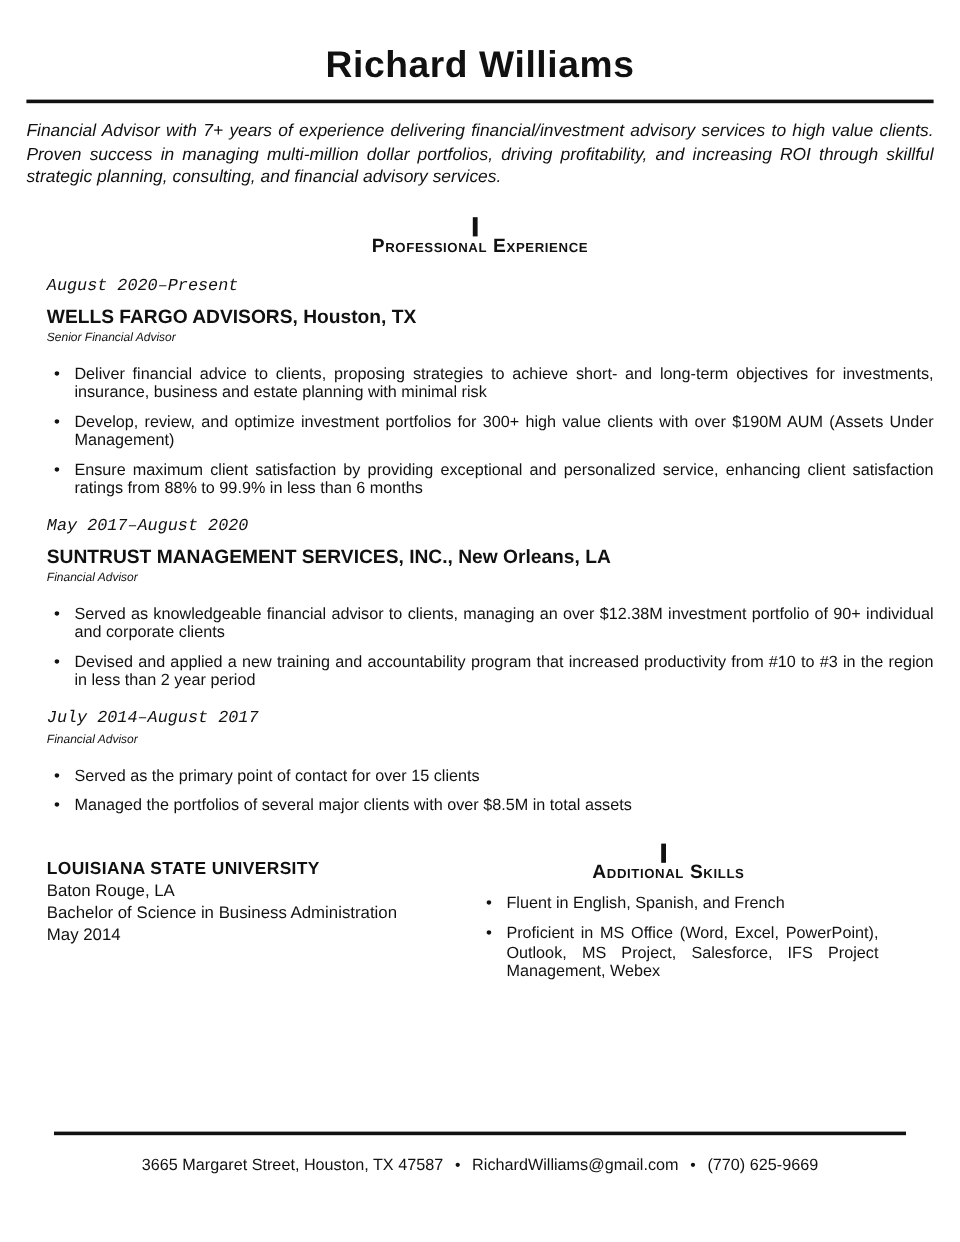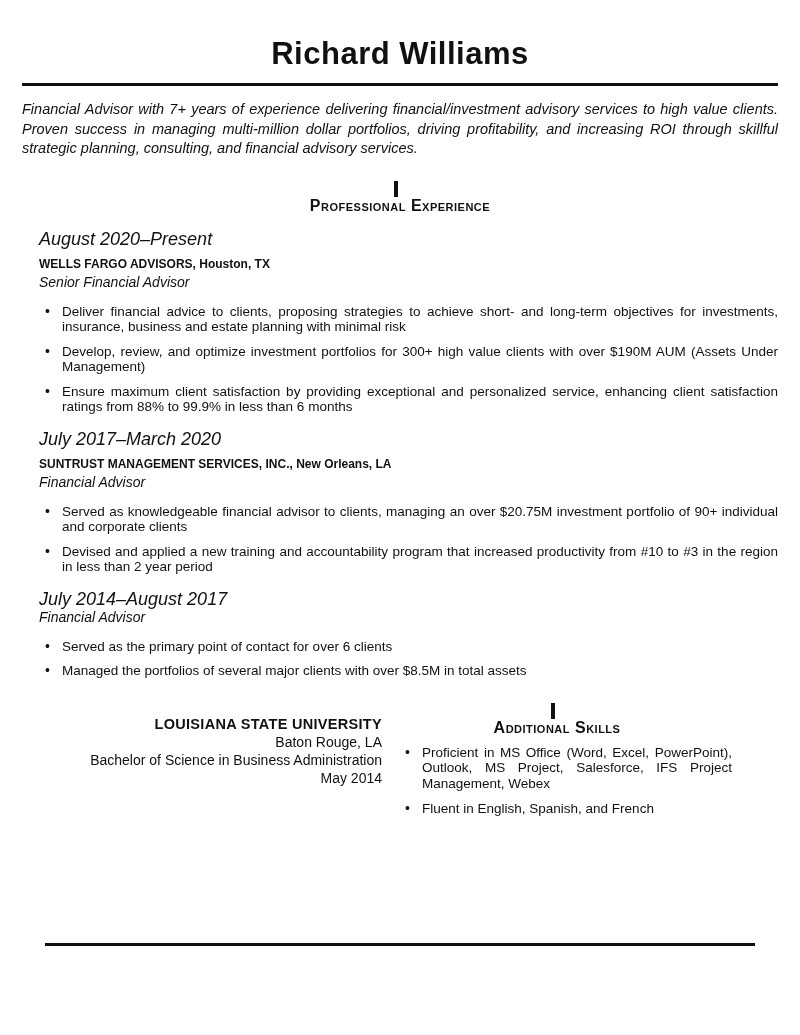--- a/index.html
+++ b/index.html
@@ -61,32 +61,33 @@
     font-variant: small-caps;
     letter-spacing: 0.5px;
     line-height: 18px;
   }
 
   
   .job { margin-left: 17px; }
   .job-dates {
     margin-top: 16px;
     font-style: italic;
-    font-size: 18px;
+    font-size: 14px;
     line-height: 17px;
+    font-family: Liberation Mono, monospace;
   }
   .job-company {
     margin-top: 8px;
     font-weight: 700;
-    font-size: 12px;
+    font-size: 16px;
     line-height: 17px;
   }
   .job-role {
     font-style: italic;
-    font-size: 14px;
+    font-size: 10px;
     line-height: 18px;
   }
   ul.bullets {
     list-style: none;
     margin-top: 13px;
     padding-left: 23px;
   }
   ul.bullets li {
     position: relative;
     font-size: 13.5px;
@@ -105,21 +106,21 @@
 
   
   .two-col {
     display: flex;
     margin-top: 24px;
   }
   .col-left  { width: 360px; flex: 0 0 360px; }
   .col-right { width: 350px; flex: 0 0 350px; }
   .col-left .section-header,
   .col-right .section-header { margin-top: 0; }
-  .edu-block { margin-left: 17px; margin-top: 12px; text-align: right; }
+  .edu-block { margin-left: 17px; margin-top: 12px; }
   .edu-school {
     font-weight: 700;
     font-size: 14.5px;
     line-height: 18px;
     letter-spacing: 0.3px;
   }
   .edu-line {
     font-size: 14px;
     line-height: 18px;
   }
@@ -167,34 +168,34 @@
     <p class="job-company">WELLS FARGO ADVISORS, Houston, TX</p>
     <p class="job-role">Senior Financial Advisor</p>
     <ul class="bullets">
       <li>Deliver financial advice to clients, proposing strategies to achieve short- and long-term objectives for investments, insurance, business and estate planning with minimal risk</li>
       <li>Develop, review, and optimize investment portfolios for 300+ high value clients with over $190M AUM (Assets Under Management)</li>
       <li>Ensure maximum client satisfaction by providing exceptional and personalized service, enhancing client satisfaction ratings from 88% to 99.9% in less than 6 months</li>
     </ul>
   </div>
 
   <div class="job">
-    <p class="job-dates">July 2017–March 2020</p>
+    <p class="job-dates">May 2017–August 2020</p>
     <p class="job-company">SUNTRUST MANAGEMENT SERVICES, INC., New Orleans, LA</p>
     <p class="job-role">Financial Advisor</p>
     <ul class="bullets">
-      <li>Served as knowledgeable financial advisor to clients, managing an over $20.75M investment portfolio of 90+ individual and corporate clients</li>
+      <li>Served as knowledgeable financial advisor to clients, managing an over $12.38M investment portfolio of 90+ individual and corporate clients</li>
       <li>Devised and applied a new training and accountability program that increased productivity from #10 to #3 in the region in less than 2 year period</li>
     </ul>
   </div>
 
   <div class="job">
     <p class="job-dates">July 2014–August 2017</p>
     <p class="job-role">Financial Advisor</p>
     <ul class="bullets">
-      <li>Served as the primary point of contact for over 6 clients</li>
+      <li>Served as the primary point of contact for over 15 clients</li>
       <li>Managed the portfolios of several major clients with over $8.5M in total assets</li>
     </ul>
   </div>
 
   <div class="two-col">
 
     <div class="col-left">
       <div class="edu-block">
         <p class="edu-school">LOUISIANA STATE UNIVERSITY</p>
         <p class="edu-line">Baton Rouge, LA</p>
@@ -202,24 +203,31 @@
         <p class="edu-line">May 2014</p>
       </div>
     </div>
 
     <div class="col-right">
       <div class="section-header">
         <span class="section-bar"></span>
         <span class="section-title">Additional Skills</span>
       </div>
       <ul class="bullets">
+        <li>Fluent in English, Spanish, and French</li>
         <li>Proficient in MS Office (Word, Excel, PowerPoint), Outlook, MS Project, Salesforce, IFS Project Management, Webex</li>
-        <li>Fluent in English, Spanish, and French</li>
       </ul>
     </div>
 
   </div>
 
   <div class="footer">
     <div class="rule" style="margin-top:0;"></div>
+    <p class="footer-text">
+      <span>3665 Margaret Street, Houston, TX 47587</span>
+      <span class="footer-sep">•</span>
+      <span>RichardWilliams@gmail.com</span>
+      <span class="footer-sep">•</span>
+      <span>(770) 625-9669</span>
+    </p>
   </div>
 
 </div>
 
 </body></html>

